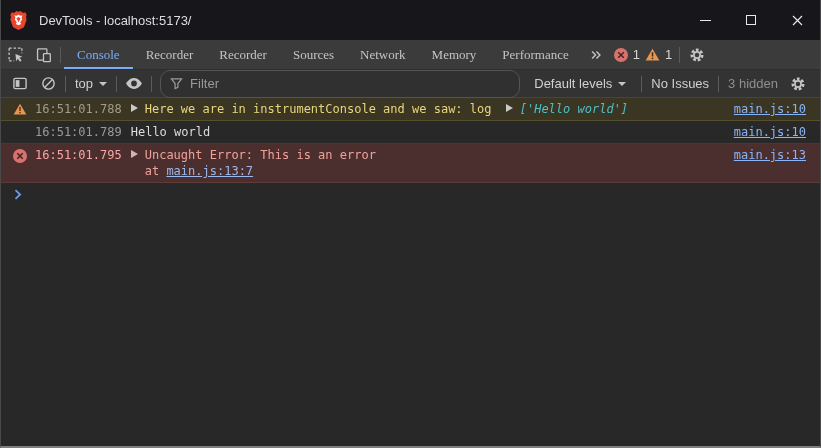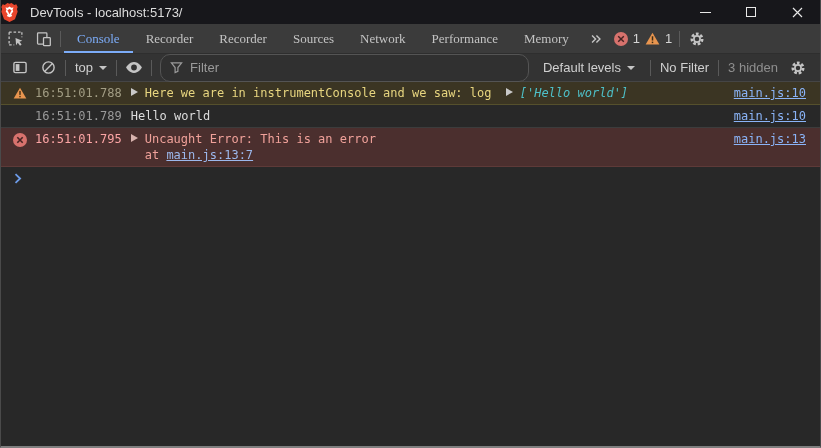--- a/index.html
+++ b/index.html
@@ -7,21 +7,21 @@
   .window {
     width:821px; height:448px;
     font-family:"Liberation Sans", sans-serif;
     display:flex; flex-direction:column;
     border-left:1px solid #4a4a4a; border-right:1px solid #4a4a4a;
     border-bottom:2px solid #7f7f7f;
     background:#282828;
     overflow:hidden;
   }
   
-  .titlebar { height:24px; background:#17171b; display:flex; align-items:center; padding-left:0; flex:0 0 auto; }
+  .titlebar { height:40px; background:#17171b; display:flex; align-items:center; padding-left:9px; flex:0 0 auto; }
   .brave-icon { width:17px; height:19px; display:flex; }
   .title-text { margin-left:12px; font-size:13px; color:#dcdcdc; }
   .win-controls { margin-left:auto; display:flex; height:100%; }
   .win-btn { width:46px; height:100%; display:flex; align-items:center; justify-content:center; color:#e8e8e8; }
   .min-glyph { width:11px; height:1px; background:#e8e8e8; display:block; }
   .max-glyph { width:10px; height:10px; border:1px solid #e8e8e8; display:block; }
   
   .tabbar { height:30px; background:#3b3b3b; display:flex; align-items:stretch; color:#c3c3c3; font-size:13px; flex:0 0 auto; border-bottom:1px solid #2e2e2e; }
   .icon-btn { width:28px; display:flex; align-items:center; justify-content:center; flex:0 0 auto; }
   .vsep { width:1px; height:16px; background:#5a5a5a; align-self:center; margin:0 3px; flex:0 0 auto; }
@@ -113,24 +113,24 @@
     <div class="tab">
         <span>Recorder</span>
       </div>
     <div class="tab">
         <span>Sources</span>
       </div>
     <div class="tab">
         <span>Network</span>
       </div>
     <div class="tab">
+        <span>Memory</span>
+      </div>
+    <div class="tab">
         <span>Performance</span>
-      </div>
-    <div class="tab">
-        <span>Memory</span>
       </div>
     <div class="icon-btn">
       <svg width="14" height="14" viewBox="0 0 16 16" fill="none" stroke="#c5c5c5" stroke-width="1.6">
           <path d="M3.5 4l4 4-4 4M8.5 4l4 4-4 4"></path>
         </svg>
     </div>
     <div class="badges">
       <span class="err-dot">
         <svg width="8" height="8" viewBox="0 0 10 10">
             <path d="M1.5 1.5l7 7M8.5 1.5l-7 7" stroke="#452322" stroke-width="1.8"></path>
@@ -186,21 +186,21 @@
         <path d="M1.5 2h11L8.5 7v4.2l-3 1.3V7z"></path>
       </svg>
       <input type="text" placeholder="Filter" style="">
     </div>
     <div class="right-group">
       <div class="levels-select">
         <span>Default levels</span>
         <span class="caret-down"></span>
       </div>
       <span class="vsep"></span>
-      <span>No Filter</span>
+      <span>No Issues</span>
       <span class="vsep"></span>
       <span class="hidden-label">3 hidden</span>
       <div class="icon-btn">
         <svg width="16" height="16" viewBox="0 0 16 16">
           <circle cx="8" cy="8" r="5.2" fill="none" stroke="#c5c5c5" stroke-width="2.6" stroke-dasharray="2.7 1.85"></circle>
           <circle cx="8" cy="8" r="3.1" fill="none" stroke="#c5c5c5" stroke-width="1.7"></circle>
         </svg>
       </div>
     </div>
   </div>

